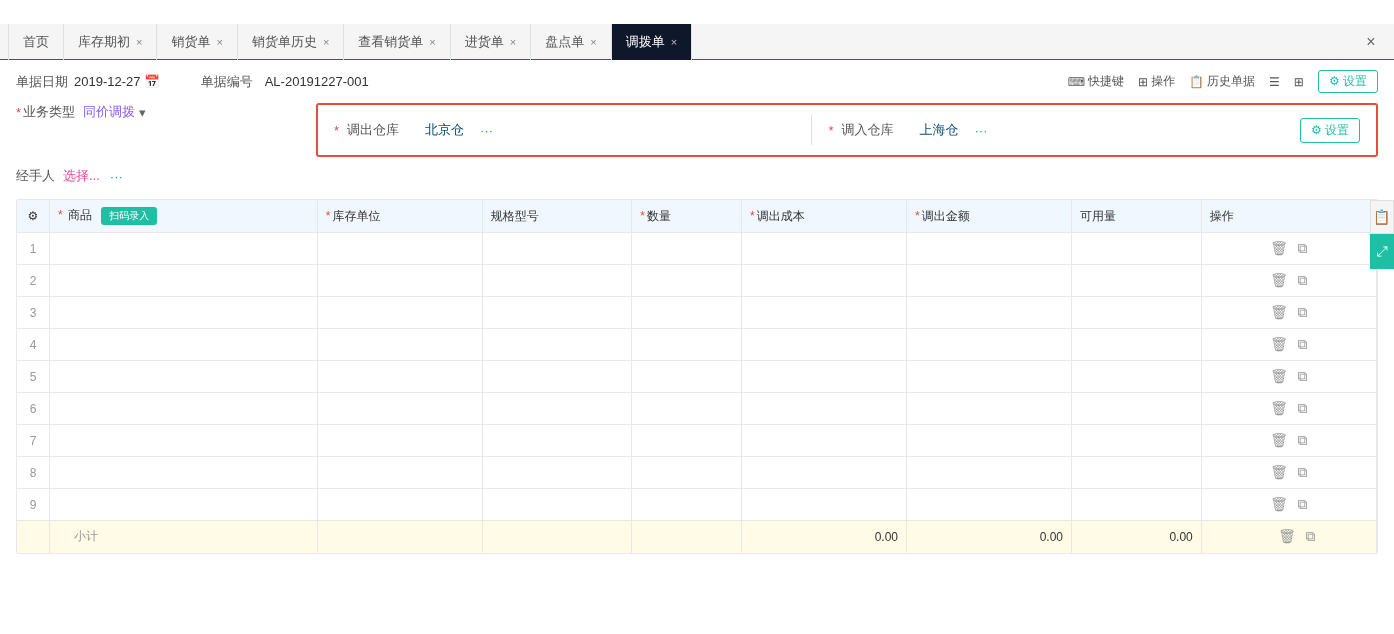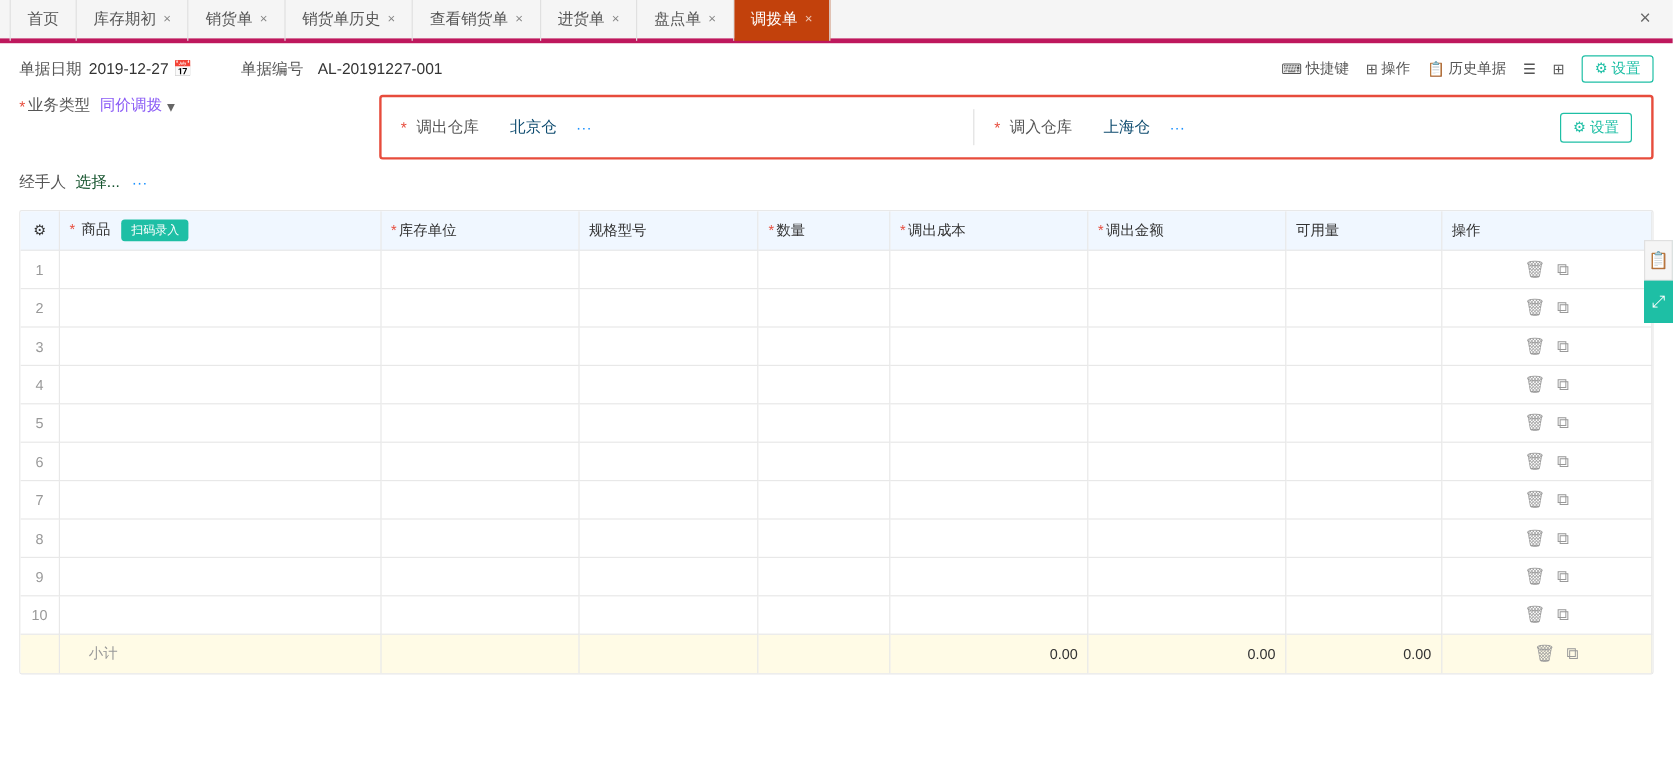--- a/index.html
+++ b/index.html
@@ -1,29 +1,29 @@
 <!DOCTYPE html>
 <html><head>
   <meta charset="utf-8">
   <style>
     * { box-sizing: border-box; margin: 0; padding: 0; }
     body { font-family: 'Microsoft YaHei', 'PingFang SC', Arial, sans-serif; font-size: 13px; color: #333; background: #fff; }
 
     
     .tabs-bar {
-      display: flex; align-items: center; border-bottom: 4px solid #be185d;
-      background: #f5f5f5; height: 36px; padding: 0 8px;
+      display: flex; align-items: center; border-bottom: 1px solid #be185d;
+      background: #f5f5f5; height: 36px; padding: 0 8px; margin-top: 24px;
     }
     .tab-item {
       display: flex; align-items: center; padding: 0 14px; height: 36px;
       cursor: pointer; font-size: 13px; color: #555; white-space: nowrap;
       border-right: 1px solid #e0e0e0;
     }
     .tab-item:first-child { border-left: 1px solid #e0e0e0; }
-    .tab-item.active { background: #c2410c; color: #fff; }
+    .tab-item.active { background: #0f172a; color: #fff; }
     .tab-item .tab-close {
       margin-left: 6px; font-size: 11px; cursor: pointer; color: inherit; opacity: 0.7;
     }
     .tab-item.active .tab-close { color: #fff; }
 
     
     .tabs-close-btn {
       margin-left: auto; width: 30px; height: 30px; display: flex; align-items: center;
       justify-content: center; cursor: pointer; font-size: 16px; color: #666;
     }
@@ -60,21 +60,21 @@
 
     .field-group { display: flex; align-items: center; gap: 6px; flex: 1; }
     .field-required { color: #e74c3c; margin-right: 2px; }
     .field-name { color: #555; white-space: nowrap; }
     .field-val { color: #0c4a6e; margin-left: 20px; }
     .field-dots { color: #1890ff; margin-left: 10px; cursor: pointer; }
     .field-divider { width: 1px; height: 30px; background: #e0e0e0; margin: 0 16px; }
 
     .form-row2 { display: flex; align-items: center; margin-bottom: 14px; }
     .form-row2 .field-label2 { color: #555; margin-right: 8px; }
-    .form-row2 .placeholder { color: #14532d; }
+    .form-row2 .placeholder { color: #ec4899; }
     .form-row2 .dots-btn { color: #1890ff; margin-left: 10px; cursor: pointer; }
     .select-arrow { color: #666; cursor: pointer; margin-left: 4px; }
 
     .settings-btn {
       background: #fff; border: 1px solid #1ebfa5; color: #1ebfa5;
       padding: 3px 10px; border-radius: 3px; cursor: pointer; font-size: 12px;
       white-space: nowrap; margin-left: 10px;
     }
 
     
@@ -353,34 +353,20 @@
         <td></td>
         <td></td>
         <td></td>
         <td></td>
         <td></td>
         <td class="ops-col">
           <span class="op-icon">🗑</span>
           <span class="op-icon">⧉</span>
         </td>
       </tr>
-          <tr>
-        <td class="row-num">10</td>
-        <td></td>
-        <td></td>
-        <td></td>
-        <td></td>
-        <td></td>
-        <td></td>
-        <td></td>
-        <td class="ops-col">
-          <span class="op-icon">🗑</span>
-          <span class="op-icon">⧉</span>
-        </td>
-      </tr>
           <tr class="subtotal">
         <td class="row-num"></td>
         <td style="color:#999;">小计</td>
         <td></td>
         <td></td>
         <td style="text-align:right;"></td>
         <td style="text-align:right;">0.00</td>
         <td style="text-align:right;">0.00</td>
         <td style="text-align:right;">0.00</td>
         <td class="ops-col">

